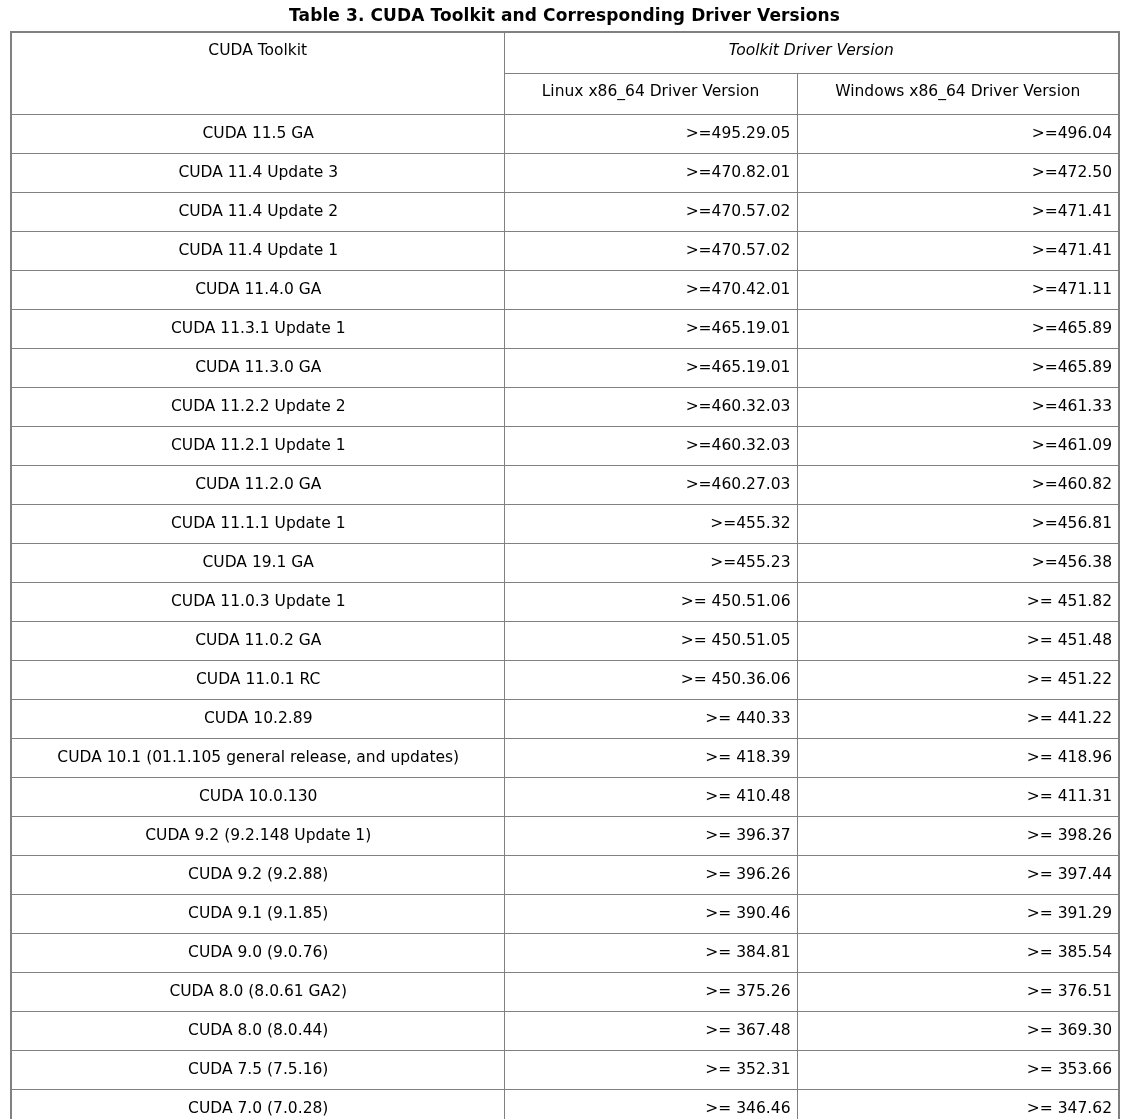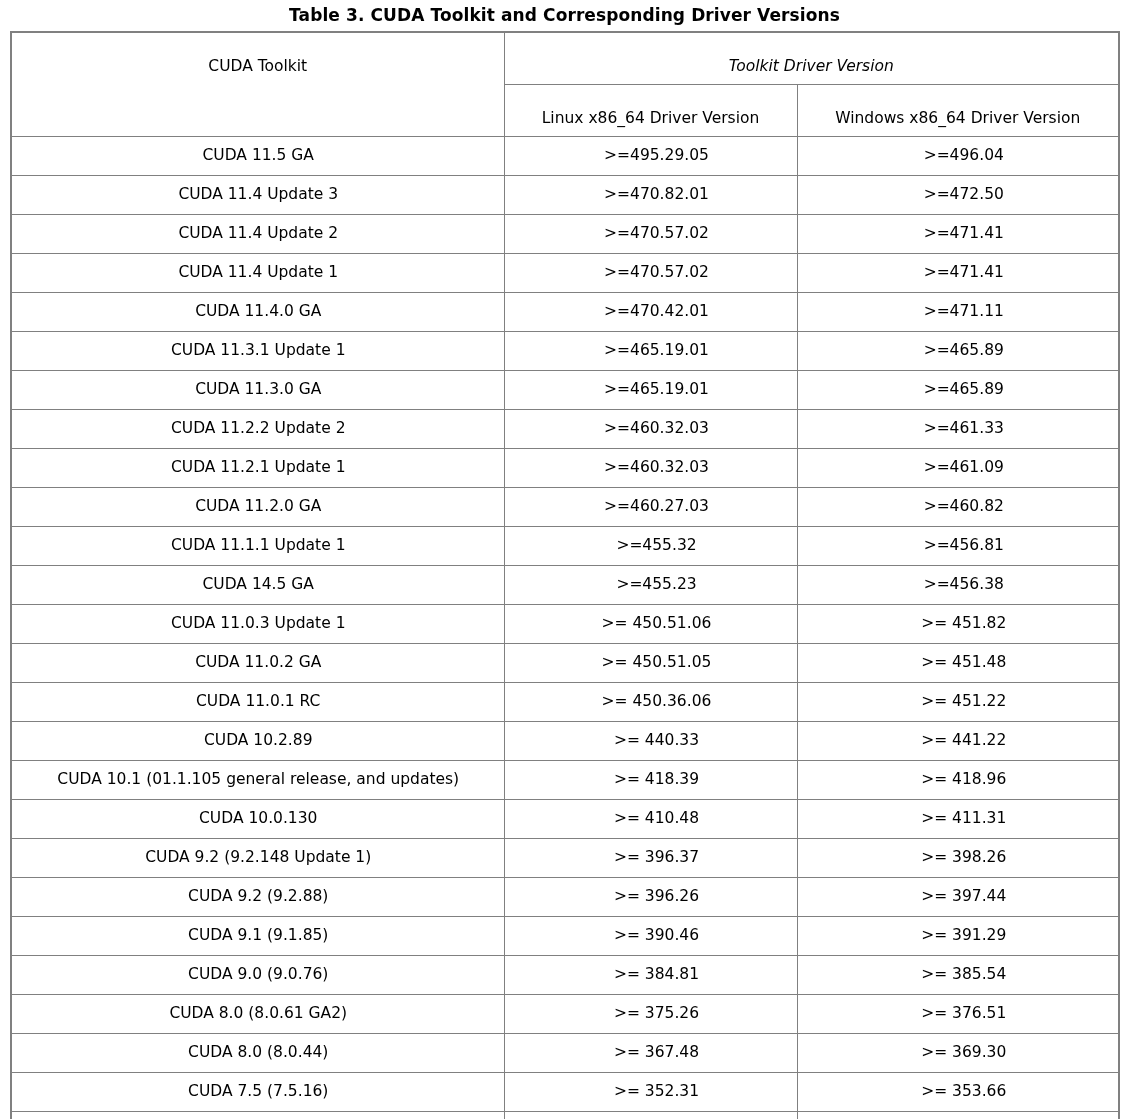--- a/index.html
+++ b/index.html
@@ -60,21 +60,21 @@
     font-weight: 400;
     color: #000000;
     vertical-align: top;
     box-sizing: border-box;
   }
 
   
   table.cuda-table th {
     font-weight: 400;
     text-align: center;
-    padding: 24px 6px 8px 6px;
+    padding: 8px 6px 8px 6px;
   }
 
   th.h-toolkit {
     border-bottom: 2px solid #808080;
     height: 82px;
     padding-top: 10px;
   }
 
   th.h-group {
     height: 41px;
@@ -93,21 +93,21 @@
 
   
   table.cuda-table tbody td {
     height: 39px;
     padding: 9px 6px 8px 7px;
     white-space: nowrap;
     overflow: hidden;
   }
 
   tbody tr td.cell-toolkit { text-align: center; }
-  tbody tr td.cell-ver     { text-align: center; padding-left: 18px; }
+  tbody tr td.cell-ver     { text-align: right; padding-left: 18px; }
 </style>
 </head>
 <body>
 
 <div class="page">
 
   <div class="table-caption">Table 3. CUDA Toolkit and Corresponding Driver Versions</div>
 
   <div class="table-wrap">
     <table class="cuda-table">
@@ -176,21 +176,21 @@
             <td class="cell-toolkit">CUDA 11.2.0 GA</td>
             <td class="cell-ver">&gt;=460.27.03</td>
             <td class="cell-ver">&gt;=460.82</td>
           </tr>
           <tr>
             <td class="cell-toolkit">CUDA 11.1.1 Update 1</td>
             <td class="cell-ver">&gt;=455.32</td>
             <td class="cell-ver">&gt;=456.81</td>
           </tr>
           <tr>
-            <td class="cell-toolkit">CUDA 14.5 GA</td>
+            <td class="cell-toolkit">CUDA 19.1 GA</td>
             <td class="cell-ver">&gt;=455.23</td>
             <td class="cell-ver">&gt;=456.38</td>
           </tr>
           <tr>
             <td class="cell-toolkit">CUDA 11.0.3 Update 1</td>
             <td class="cell-ver">&gt;= 450.51.06</td>
             <td class="cell-ver">&gt;= 451.82</td>
           </tr>
           <tr>
             <td class="cell-toolkit">CUDA 11.0.2 GA</td>

